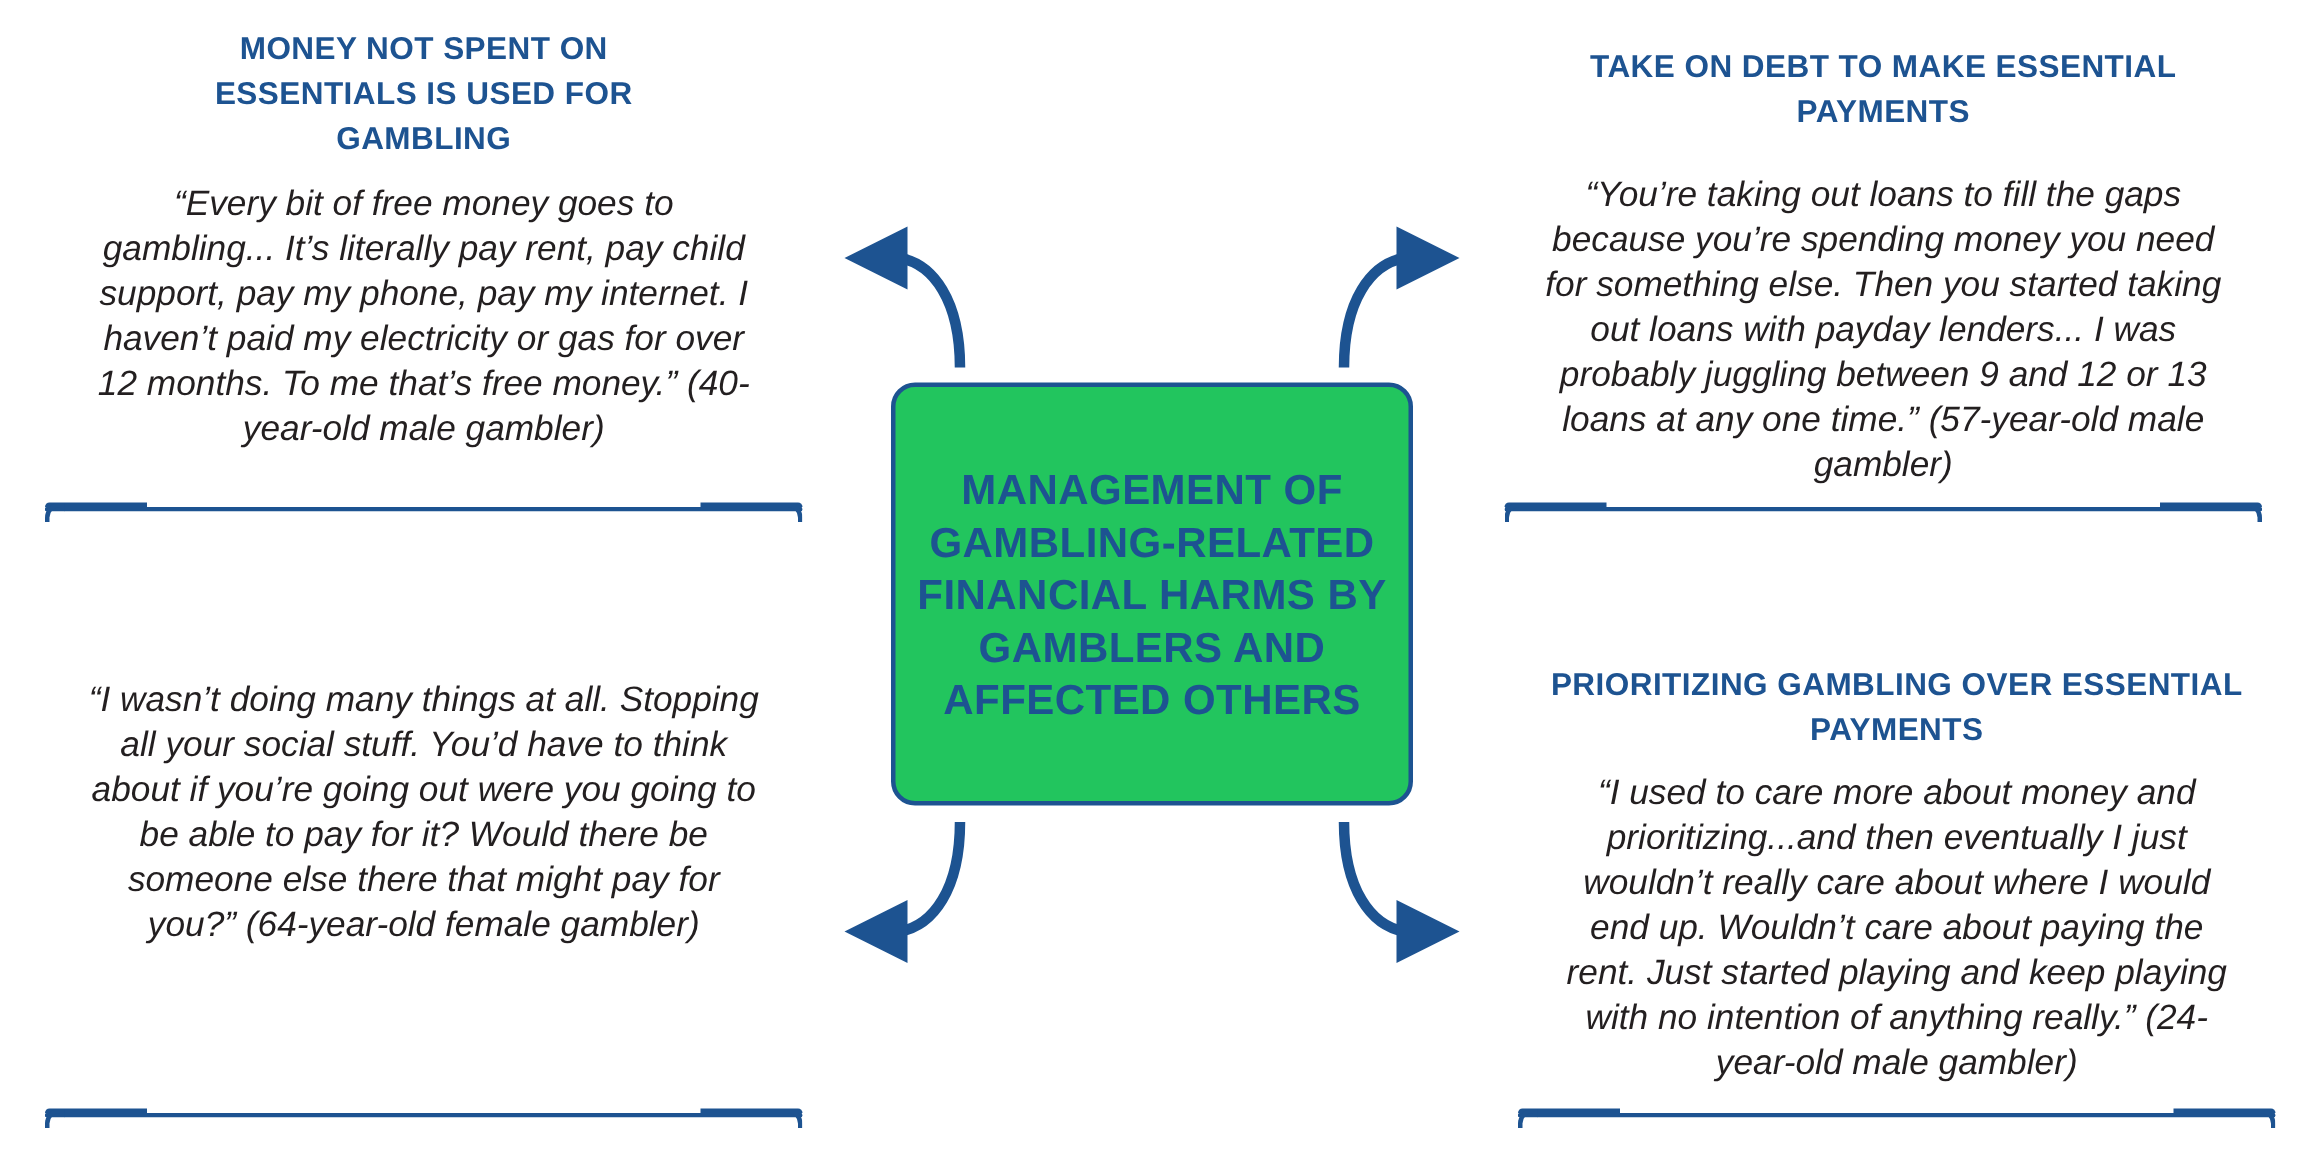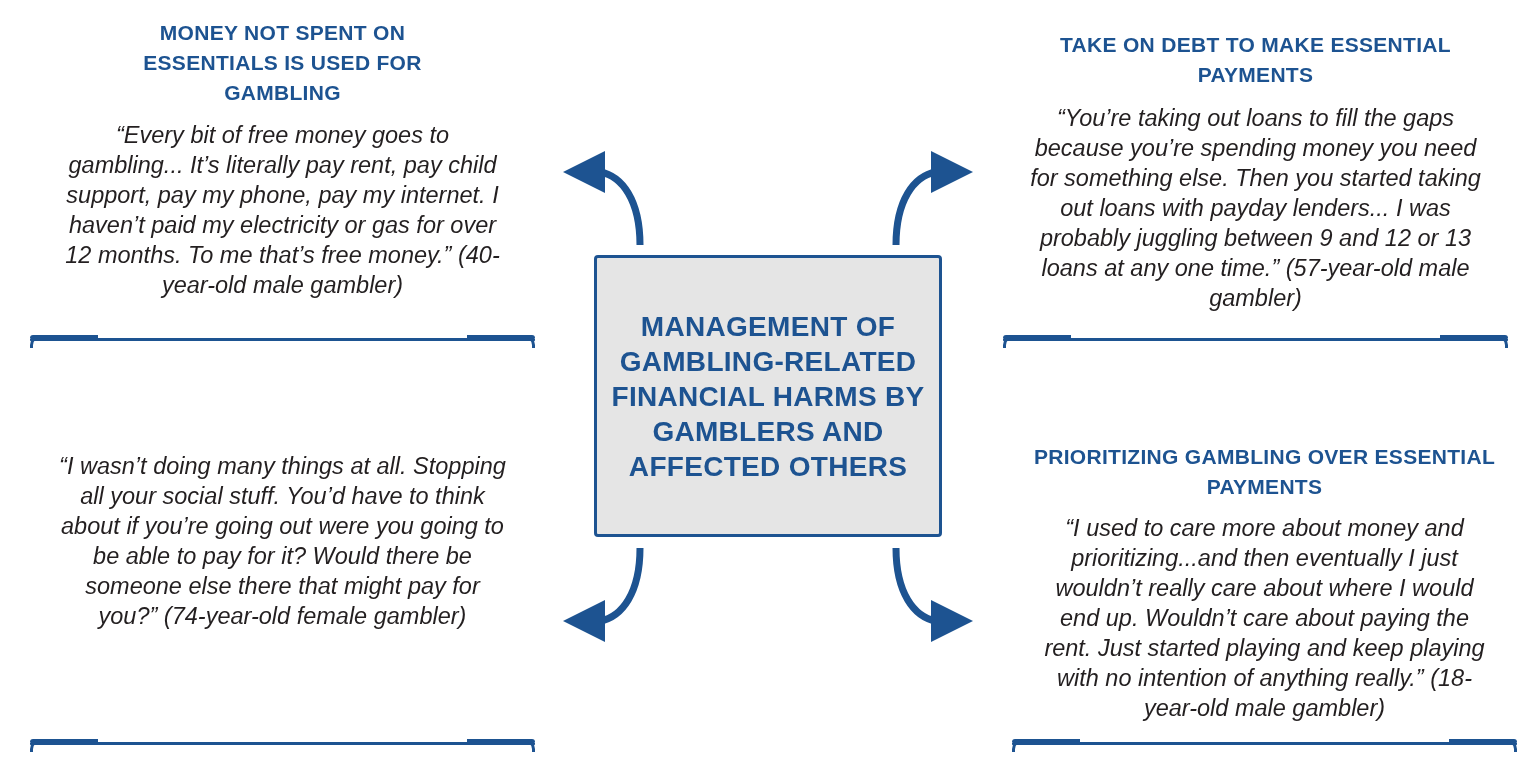--- a/index.html
+++ b/index.html
@@ -91,41 +91,41 @@
     margin: 0;
   }
 
   
   #panel-top-left    { left: 30px;   top: 16px;  width: 505px; height: 325px; }
   #panel-top-left    .panel-heading { width: 360px; margin-top: 2px; }
   #panel-top-left    .panel-body    { margin-top: 12px; }
 
   #panel-top-right   { left: 1003px; top: 28px;  width: 505px; height: 313px; }
   #panel-top-right   .panel-heading { width: 420px; margin-top: 2px; text-align: center; }
-  #panel-top-right   .panel-body    { margin-top: 13px; }
+  #panel-top-right   .panel-body    { margin-top: 24px; }
 
   #panel-bottom-left { left: 30px;   top: 440px; width: 505px; height: 305px; }
   #panel-bottom-left .panel-heading { width: 420px; margin-top: 2px; }
   #panel-bottom-left .panel-body    { margin-top: 11px; }
 
   #panel-bottom-right{ left: 1012px; top: 440px; width: 505px; height: 305px; }
   #panel-bottom-right .panel-heading { width: 470px; margin-top: 2px; }
   #panel-bottom-right .panel-body    { margin-top: 11px; }
 
   
   #center-node {
     position: absolute;
     left: 594px;
     top: 255px;
     width: 348px;
     height: 282px;
     box-sizing: border-box;
-    background: #e5e5e5;
+    background: #22c55e;
     border: 3px solid #1d5391;
-    border-radius: 4px;
+    border-radius: 16px;
     display: flex;
     align-items: center;
     justify-content: center;
   }
   #center-node .center-title {
     color: #1d5391;
     font-weight: bold;
     font-size: 28px;
     line-height: 35px;
     text-align: center;
@@ -197,23 +197,23 @@
 
 <div id="center-node">
   <h1 class="center-title">MANAGEMENT OF GAMBLING-RELATED FINANCIAL HARMS BY GAMBLERS AND AFFECTED OTHERS</h1>
 </div>
 
 <div class="panel" id="panel-bottom-left">
   <div class="frame">
     <span class="stub-cap-l"></span>
     <span class="stub-cap-r"></span>
   </div>
-  <p class="panel-body">“I wasn’t doing many things at all. Stopping all your social stuff. You’d have to think about if you’re going out were you going to be able to pay for it? Would there be someone else there that might pay for you?” (74-year-old female gambler)</p>
+  <p class="panel-body">“I wasn’t doing many things at all. Stopping all your social stuff. You’d have to think about if you’re going out were you going to be able to pay for it? Would there be someone else there that might pay for you?” (64-year-old female gambler)</p>
 </div>
 
 <div class="panel" id="panel-bottom-right">
   <div class="frame">
     <span class="stub-cap-l"></span>
     <span class="stub-cap-r"></span>
   </div>
   <h2 class="panel-heading">PRIORITIZING GAMBLING OVER ESSENTIAL PAYMENTS</h2>
-  <p class="panel-body">“I used to care more about money and prioritizing...and then eventually I just wouldn’t really care about where I would end up. Wouldn’t care about paying the rent. Just started playing and keep playing with no intention of anything really.” (18-year-old male gambler)</p>
+  <p class="panel-body">“I used to care more about money and prioritizing...and then eventually I just wouldn’t really care about where I would end up. Wouldn’t care about paying the rent. Just started playing and keep playing with no intention of anything really.” (24-year-old male gambler)</p>
 </div>
 
 </body></html>

